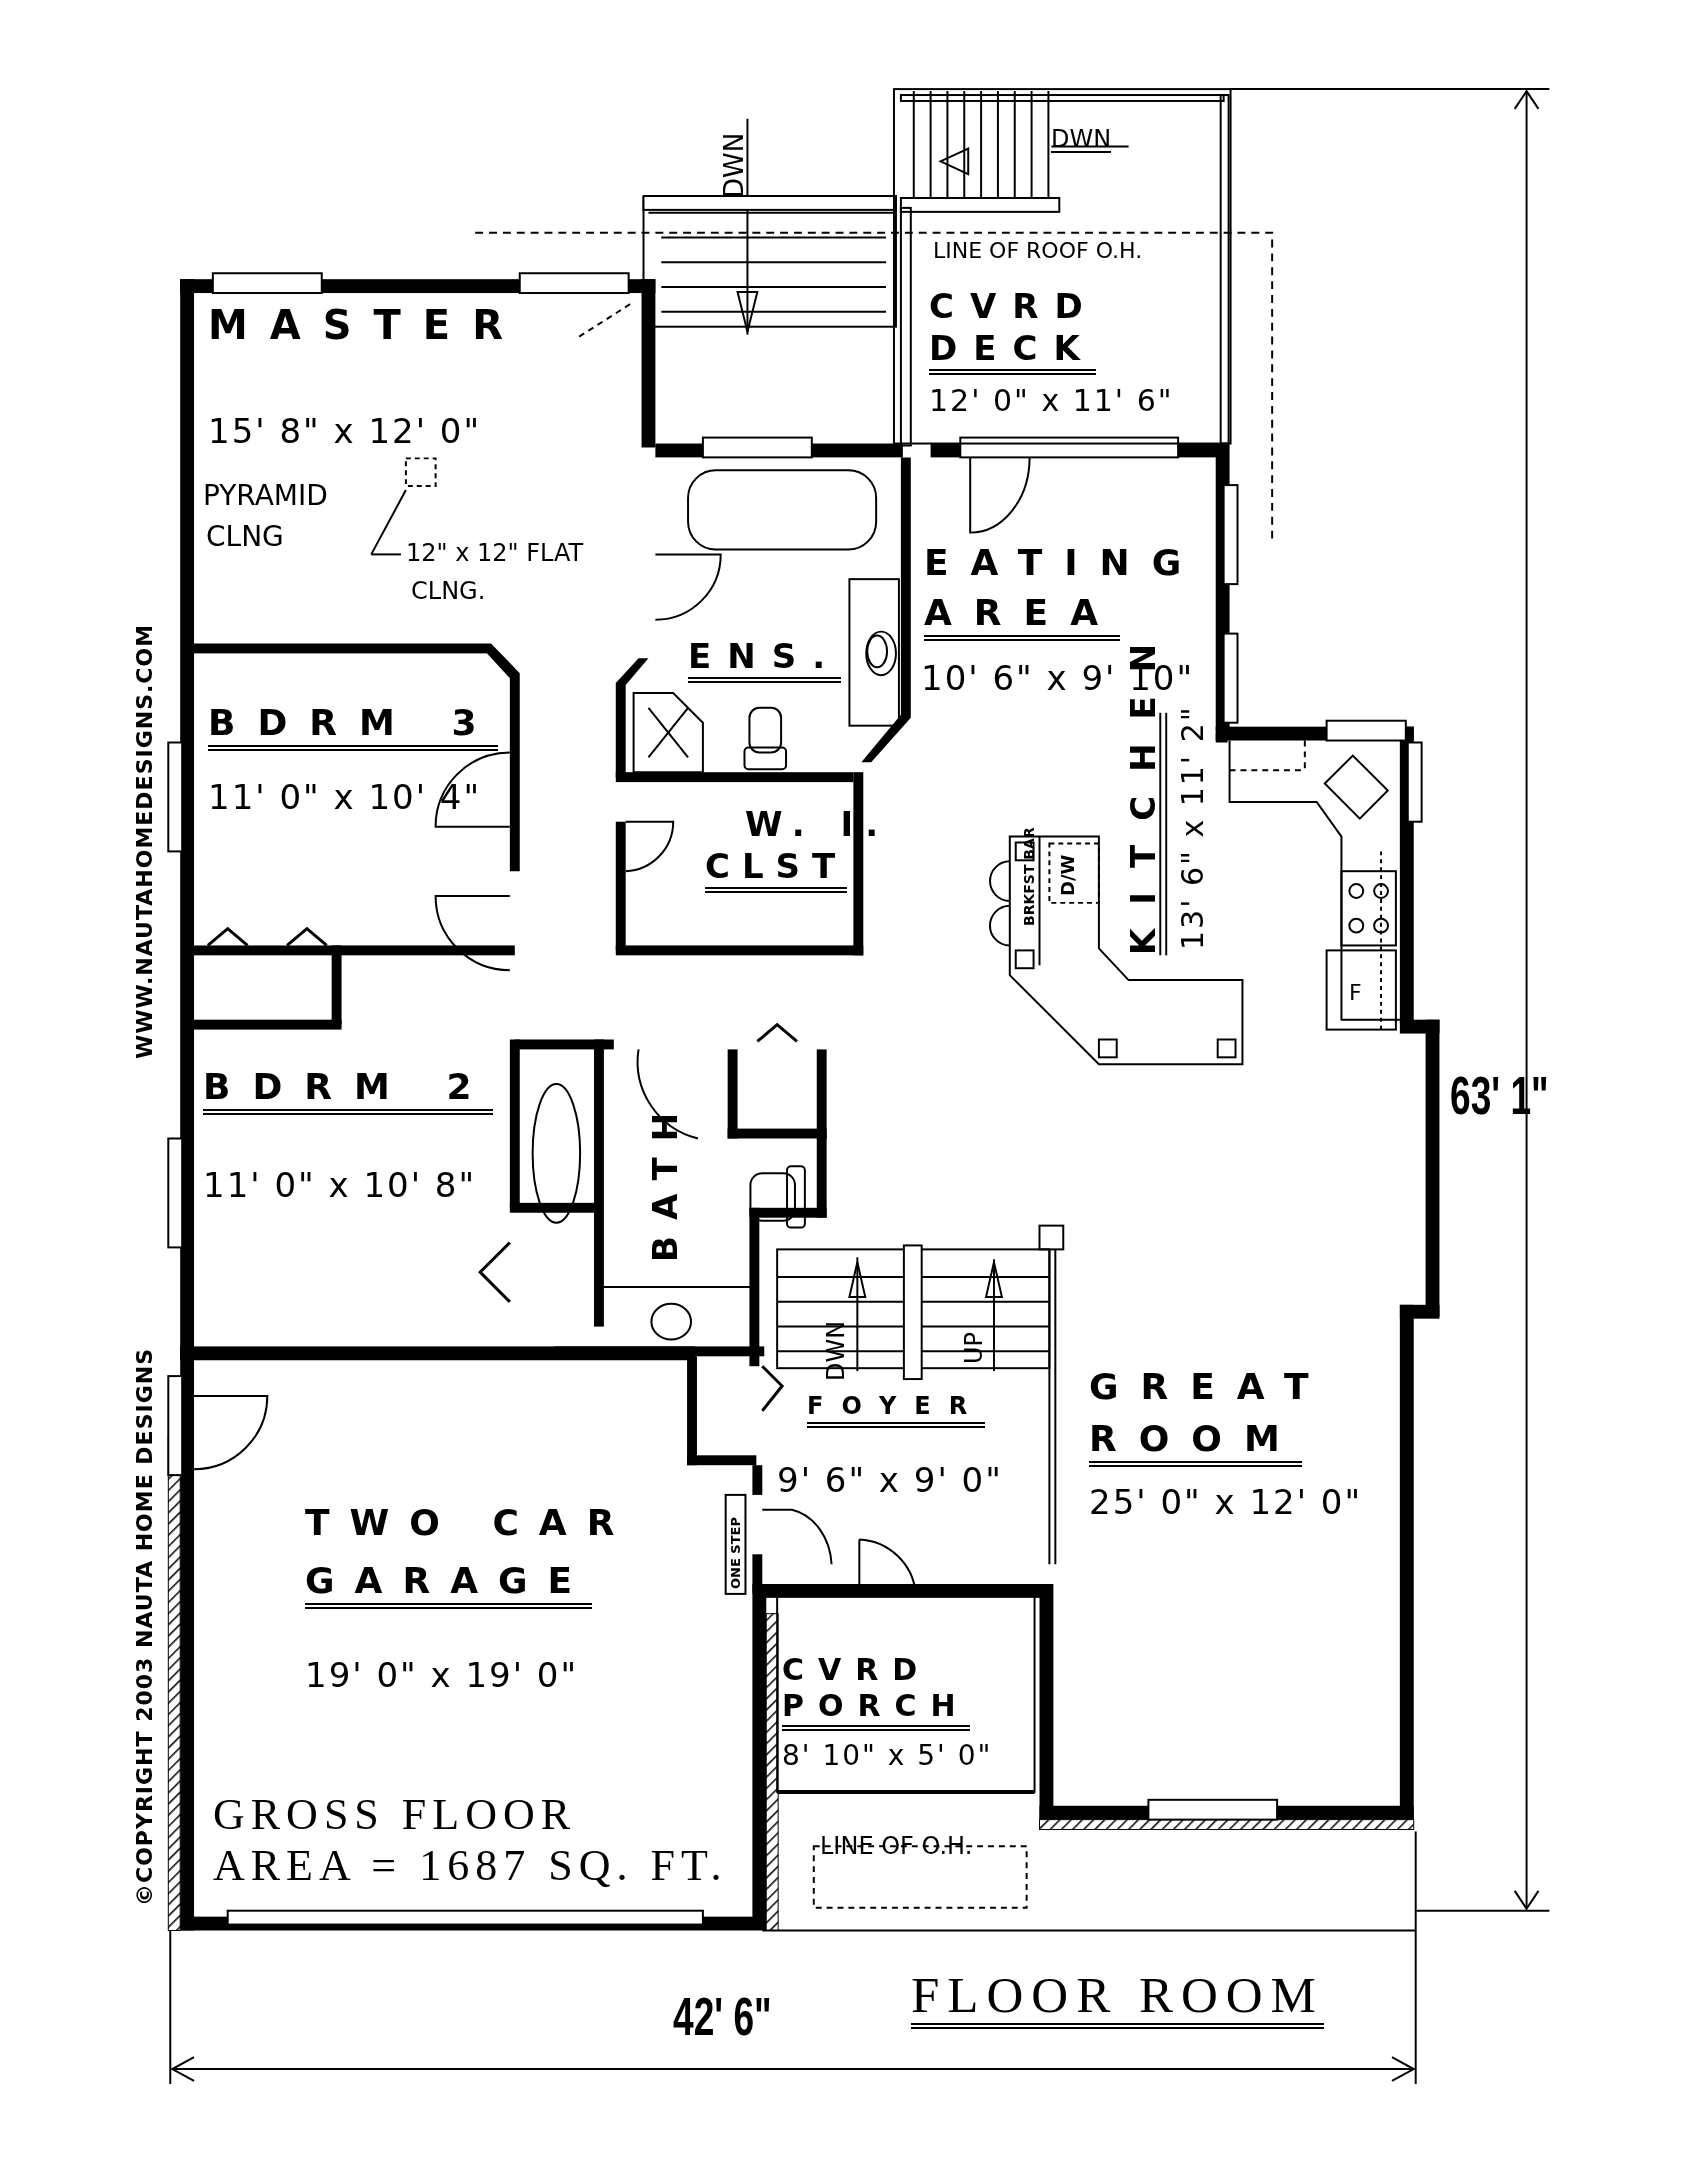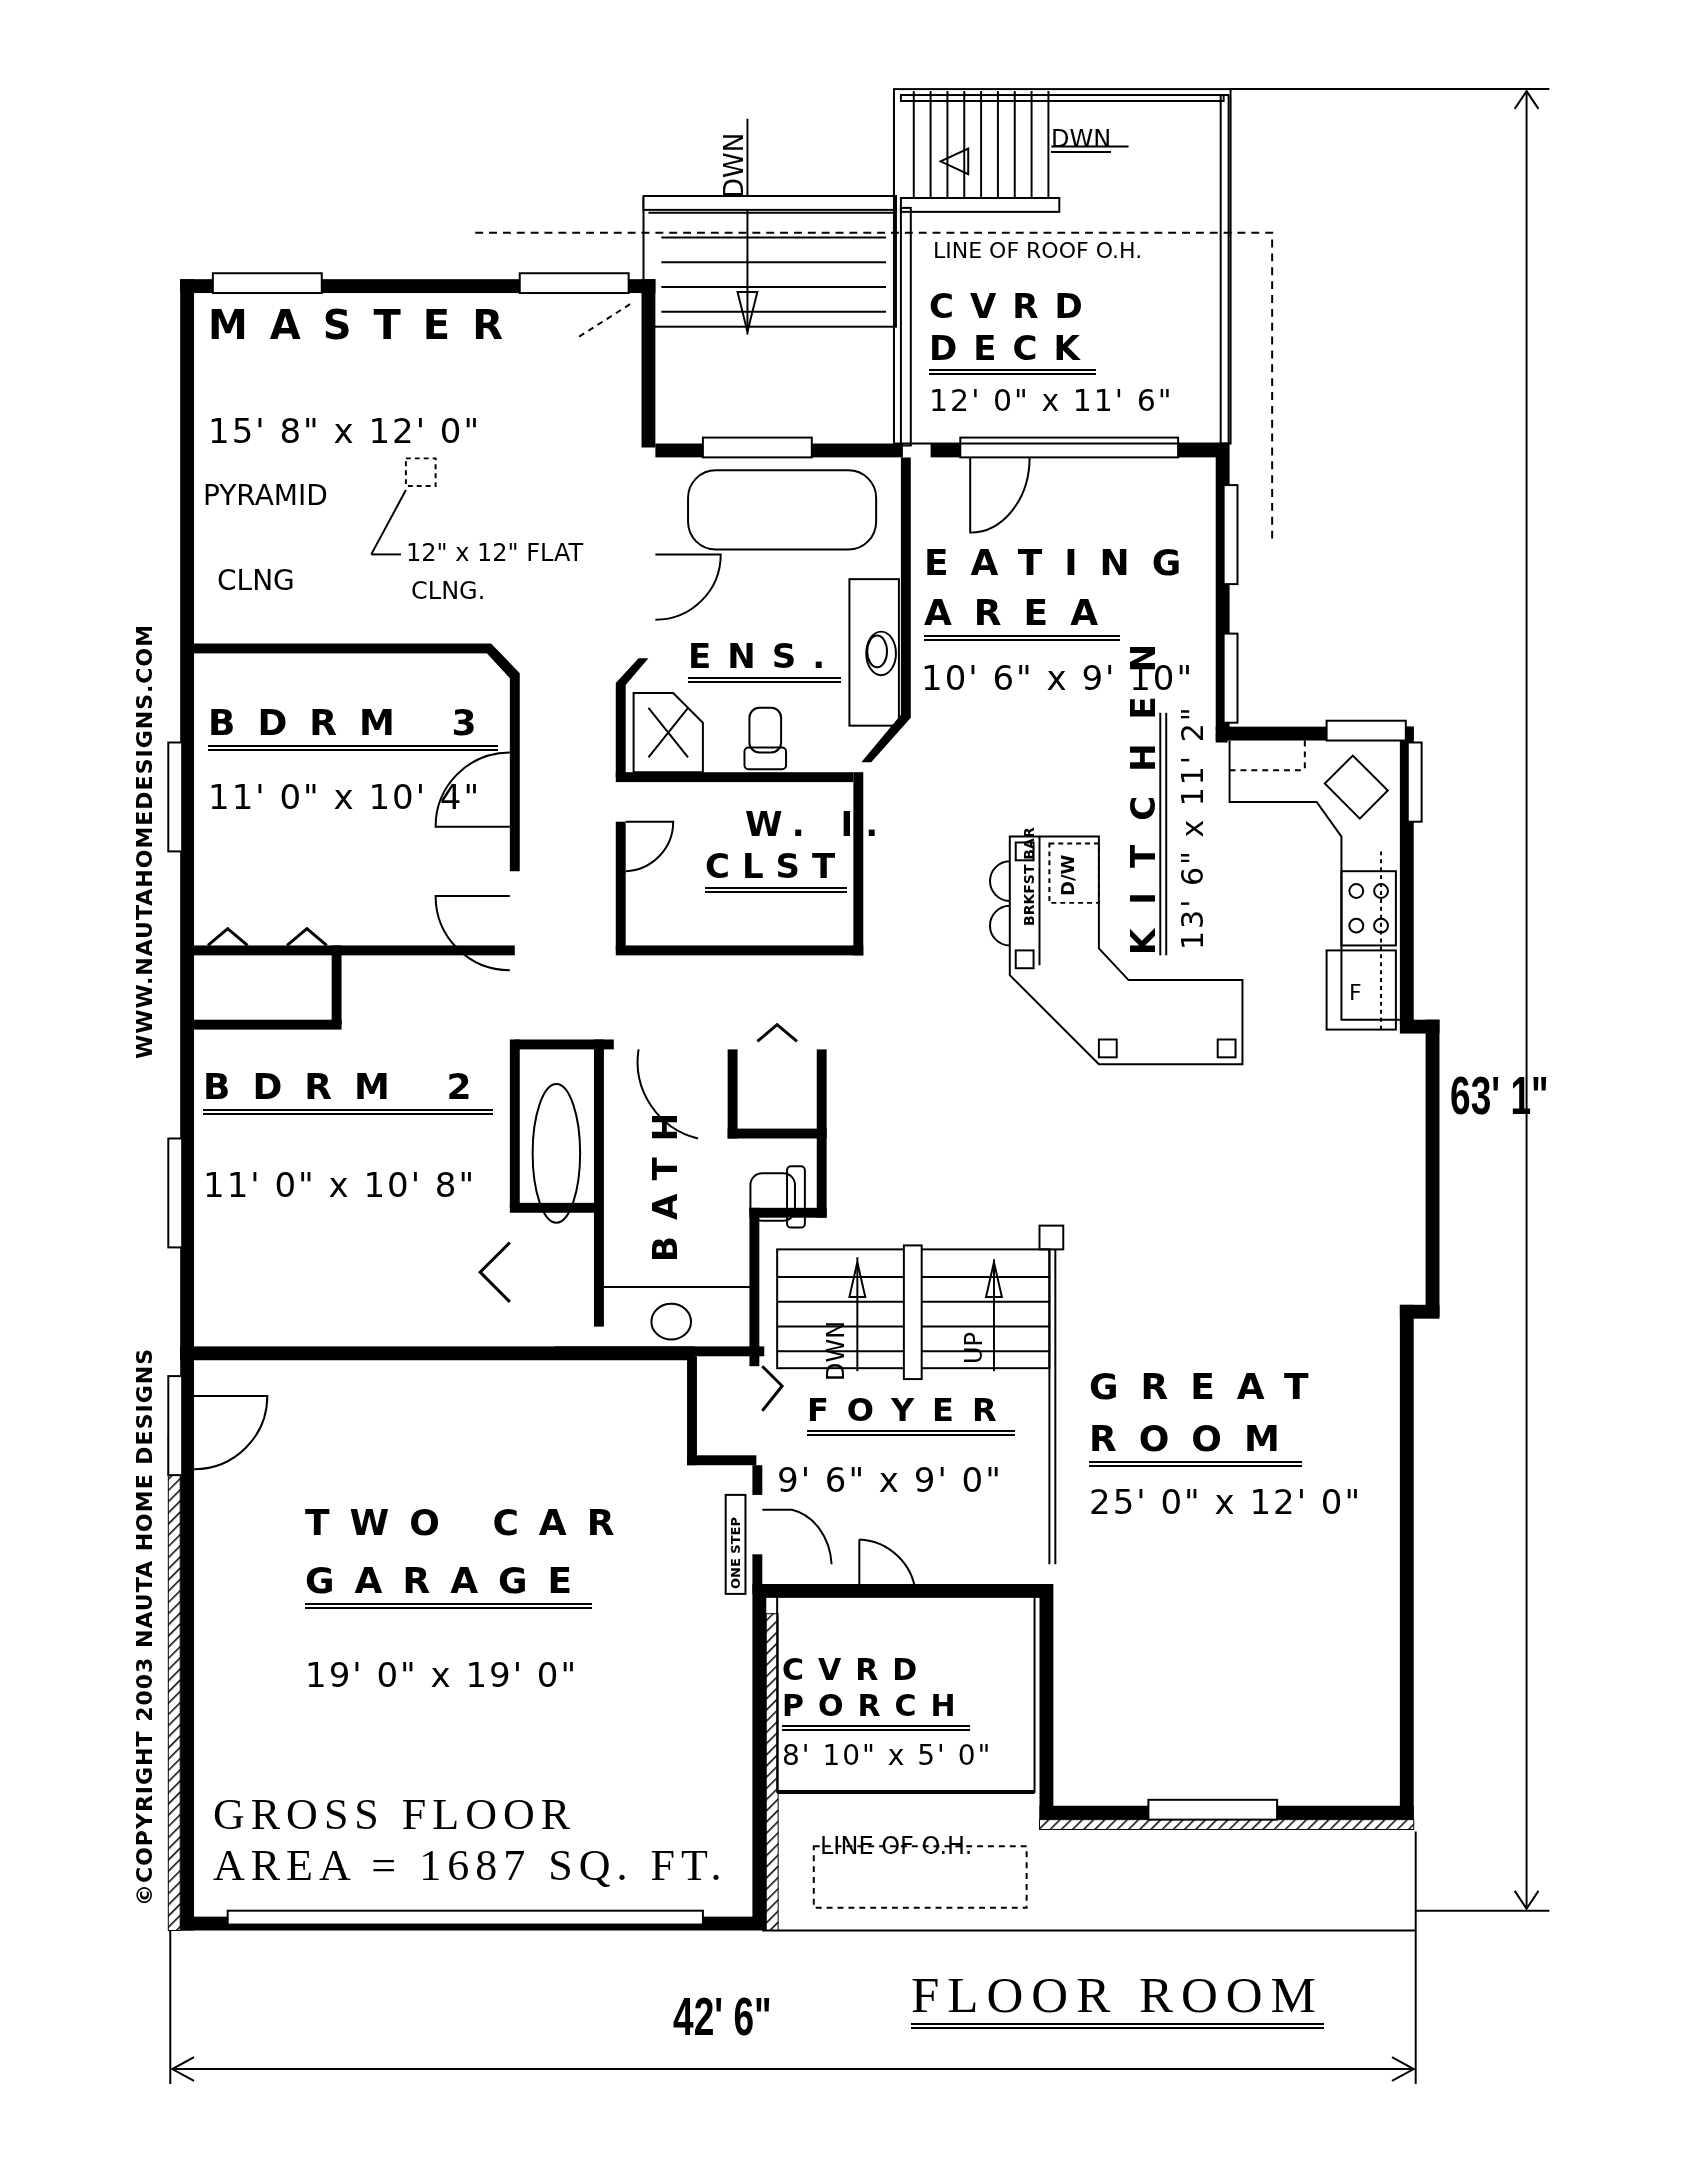--- a/index.html
+++ b/index.html
@@ -263,21 +263,21 @@
     <polyline points="1406,2078 1428,2090 1406,2102"></polyline>
     <line x1="770" y1="1950" x2="1430" y2="1950"></line>
   </g>
 </svg>
 
 <div class="lbl room-name" style="left:208px;top:305px;">
   <div>MASTER</div>
 </div>
 <div class="lbl dim" style="left:208px;top:414px;">15' 8" x 12' 0"</div>
 <div class="lbl note" style="left:203px;top:482px;">PYRAMID</div>
-<div class="lbl note" style="left:217px;top:523px;margin-top:44px;">CLNG</div>
+<div class="lbl note" style="left:206px;top:523px;">CLNG</div>
 <div class="lbl note" style="left:406px;top:541px;font-size:24px;">12" x 12" FLAT</div>
 <div class="lbl note" style="left:411px;top:579px;font-size:24px;">CLNG.</div>
 
 <div class="lbl note" style="left:933px;top:240px;font-size:22px;">LINE OF ROOF O.H.</div>
 <div class="lbl room-name small" style="left:929px;top:289px;">
   <div>CVRD</div>
   <div class="underlined" style="margin-top:8px;">DECK</div>
 </div>
 <div class="lbl dim" style="left:929px;top:386px;font-size:30px;">12' 0" x 11' 6"</div>
 <div class="lbl note" style="left:1051px;top:127px;font-size:24px;border-bottom:2px solid #000;">DWN</div>
@@ -312,21 +312,21 @@
 <div class="lbl room-name" style="left:203px;top:1069px;font-size:36px;">
   <div class="underlined">BDRM 2</div>
 </div>
 <div class="lbl dim" style="left:203px;top:1168px;">11' 0" x 10' 8"</div>
 
 <div class="lbl vert room-name small" style="left:648px;top:1262px;letter-spacing:16px;">BATH</div>
 
 <div class="lbl vert note" style="left:824px;top:1381px;font-size:24px;">DWN</div>
 <div class="lbl vert note" style="left:962px;top:1364px;font-size:24px;">UP</div>
 
-<div class="lbl room-name" style="left:807px;top:1394px;font-size:32px;letter-spacing:18px;">
+<div class="lbl room-name" style="left:807px;top:1394px;font-size:24px;letter-spacing:18px;">
   <div class="underlined">FOYER</div>
 </div>
 <div class="lbl dim" style="left:777px;top:1463px;">9' 6" x 9' 0"</div>
 
 <div class="lbl room-name" style="left:1089px;top:1351px;font-size:36px;letter-spacing:22px;margin-top:18px;">
   <div>GREAT</div>
   <div class="underlined" style="margin-top:16px;">ROOM</div>
 </div>
 <div class="lbl dim" style="left:1089px;top:1485px;">25' 0" x 12' 0"</div>
 

